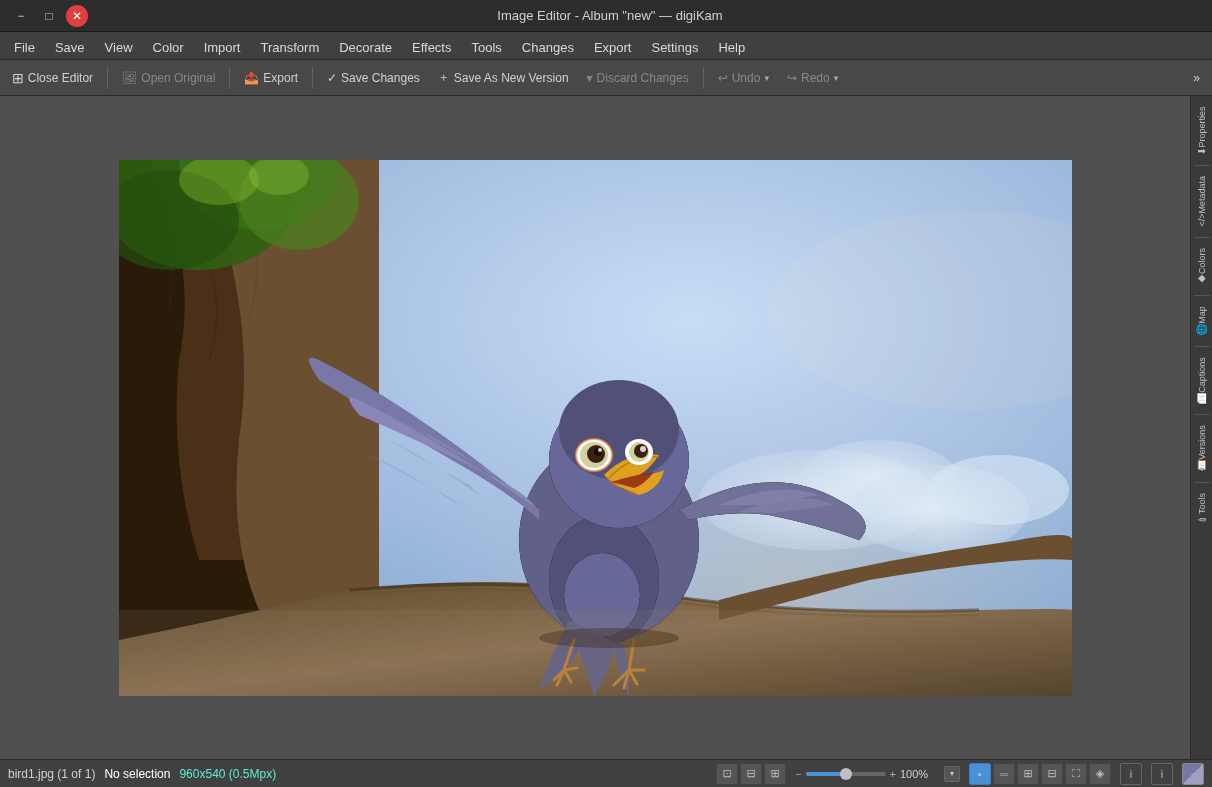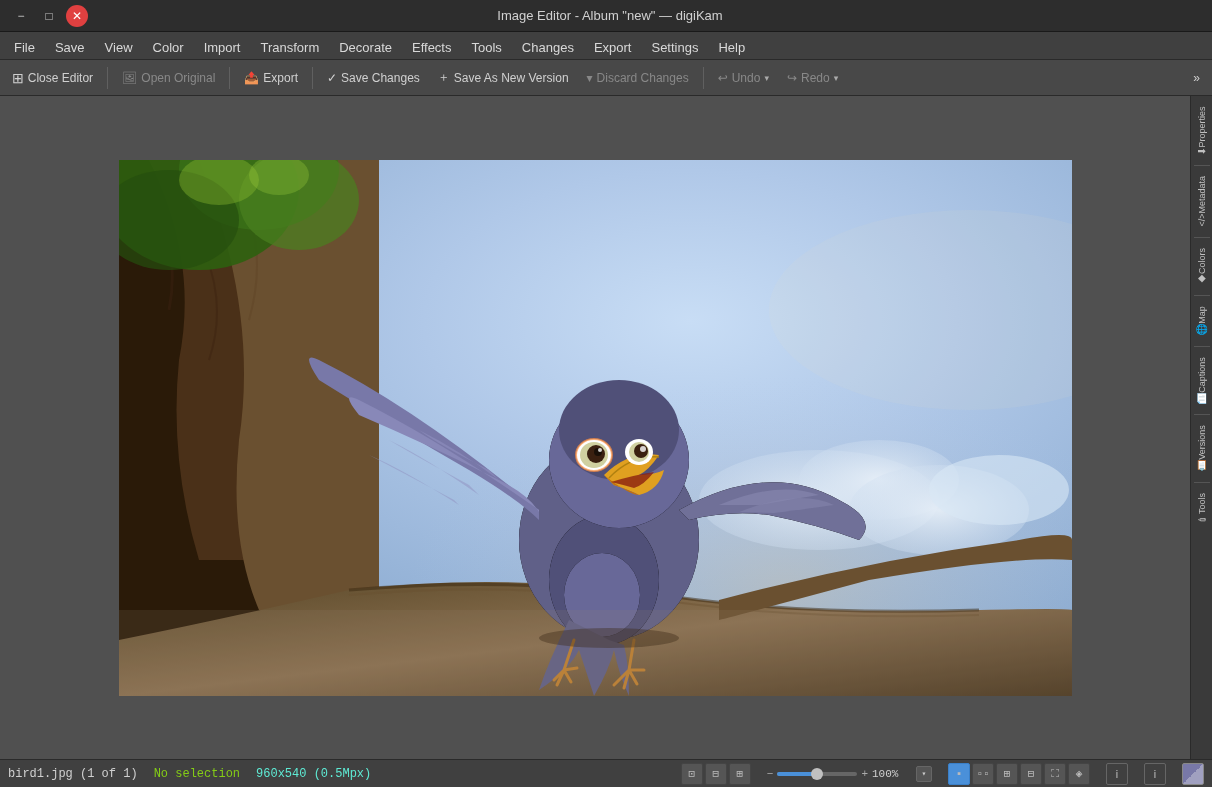--- a/index.html
+++ b/index.html
@@ -195,29 +195,28 @@
 
     
     #status-bar {
       background: #404040;
       height: 28px;
       display: flex;
       align-items: center;
       padding: 0 8px;
       border-top: 1px solid #2a2a2a;
       flex-shrink: 0;
-      gap: 16px;
-      font-family: Liberation Mono, monospace;
+      gap: 9px;
     }
     #status-filename {
       color: #d0d0d0;
       font-size: 12px;
     }
     #status-selection {
-      color: #84cc16;
+      color: #ffffff;
       font-size: 12px;
     }
     #status-dimensions {
       color: #5eead4;
       font-size: 12px;
     }
     .status-spacer { flex: 1; }
     .zoom-controls {
       display: flex;
       align-items: center;

